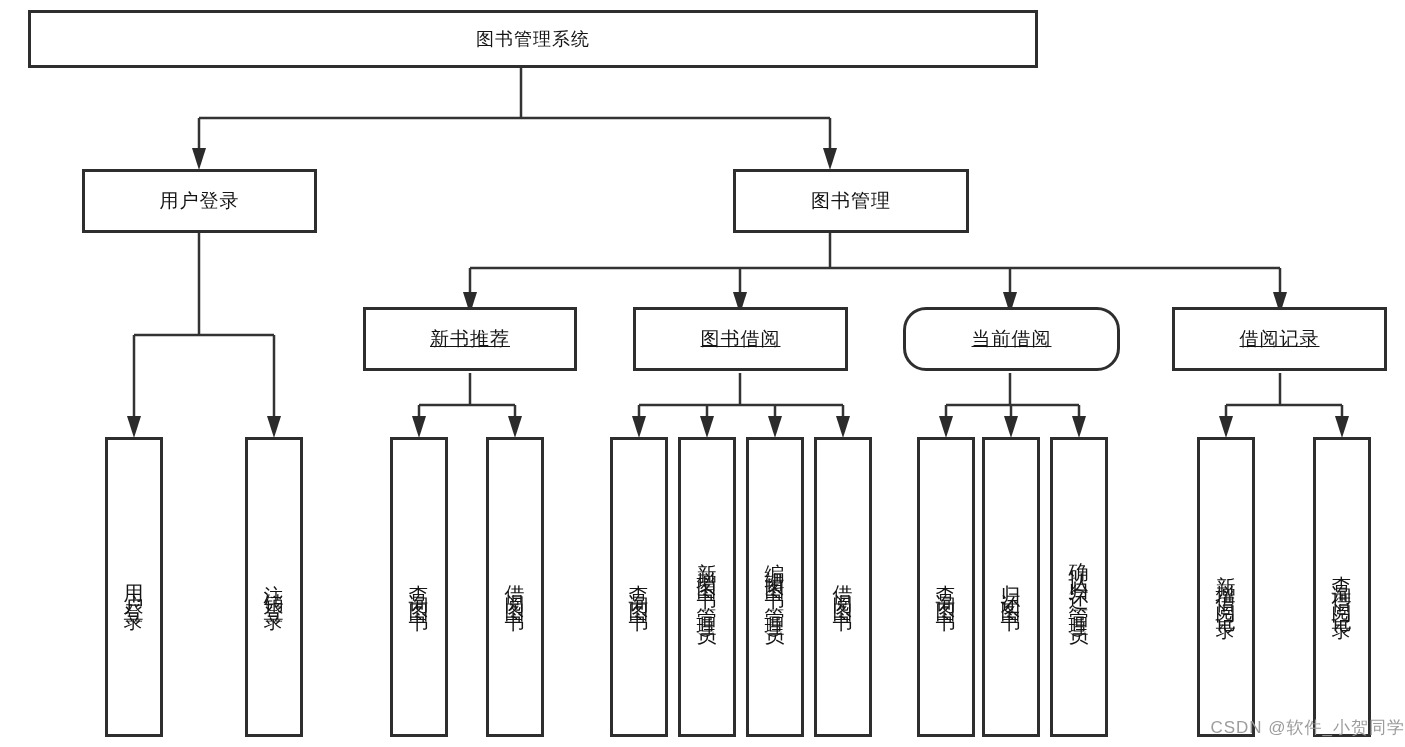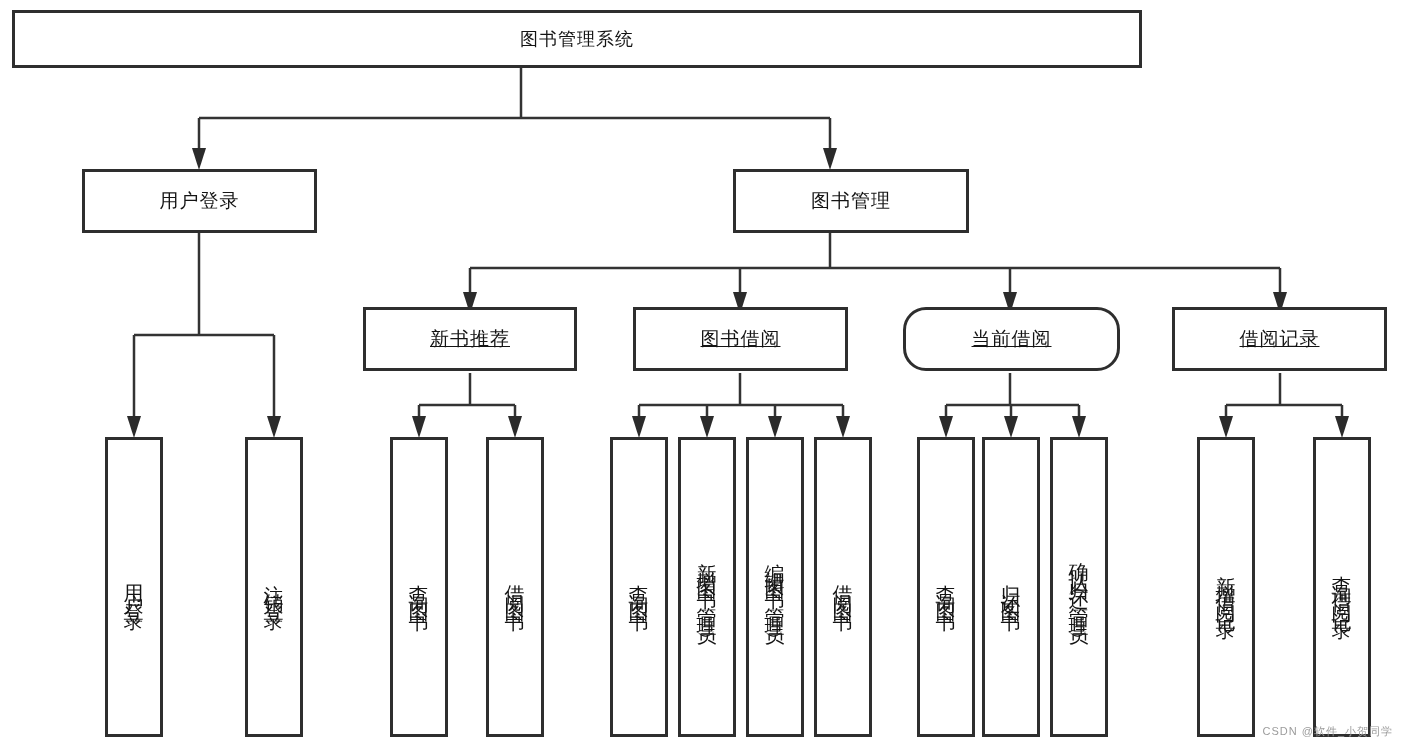--- a/index.html
+++ b/index.html
@@ -35,22 +35,22 @@
     writing-mode: vertical-rl;
     font-size: 20px;
     letter-spacing: 9px;
     line-height: 1;
     width: 58px; height: 300px; top: 437px;
   }
   .lvl2 { top: 169px; height: 64px; }
   .lvl3 { top: 307px; height: 64px; text-decoration: underline; }
   .watermark {
     position: absolute;
-    right: 12px; bottom: 8px;
-    font-size: 11px;
+    right: 0; bottom: 8px;
+    font-size: 17px;
     color: #9c9c9c;
     letter-spacing: 1px;
     z-index: 5;
     white-space: nowrap;
   }
 </style>
 </head>
 <body>
 
 <div id="canvas">
@@ -117,21 +117,21 @@
       <polygon points="768,416 782,416 775,438"></polygon>
       <polygon points="836,416 850,416 843,438"></polygon>
       <polygon points="939,416 953,416 946,438"></polygon>
       <polygon points="1004,416 1018,416 1011,438"></polygon>
       <polygon points="1072,416 1086,416 1079,438"></polygon>
       <polygon points="1219,416 1233,416 1226,438"></polygon>
       <polygon points="1335,416 1349,416 1342,438"></polygon>
     </g>
   </svg>
 
-  <div class="box hbox root-box" style="left:12px; top:10px; width:1130px; height:58px;">图书管理系统</div>
+  <div class="box hbox root-box" style="left:28px; top:10px; width:1010px; height:58px;">图书管理系统</div>
 
   <div class="box hbox lvl2" style="left:82px; width:235px;">用户登录</div>
   <div class="box hbox lvl2" style="left:712px; width:236px;margin-left:21px;">图书管理</div>
 
   <div class="box hbox lvl3" style="left:363px; width:214px;">新书推荐</div>
   <div class="box hbox lvl3" style="left:633px; width:215px;">图书借阅</div>
   <div class="box hbox lvl3" style="left:903px; width:217px;border-radius:23px;">当前借阅</div>
   <div class="box hbox lvl3" style="left:1172px; width:215px;">借阅记录</div>
 
   <div class="box vbox" style="left:105px;">用户登录</div>

